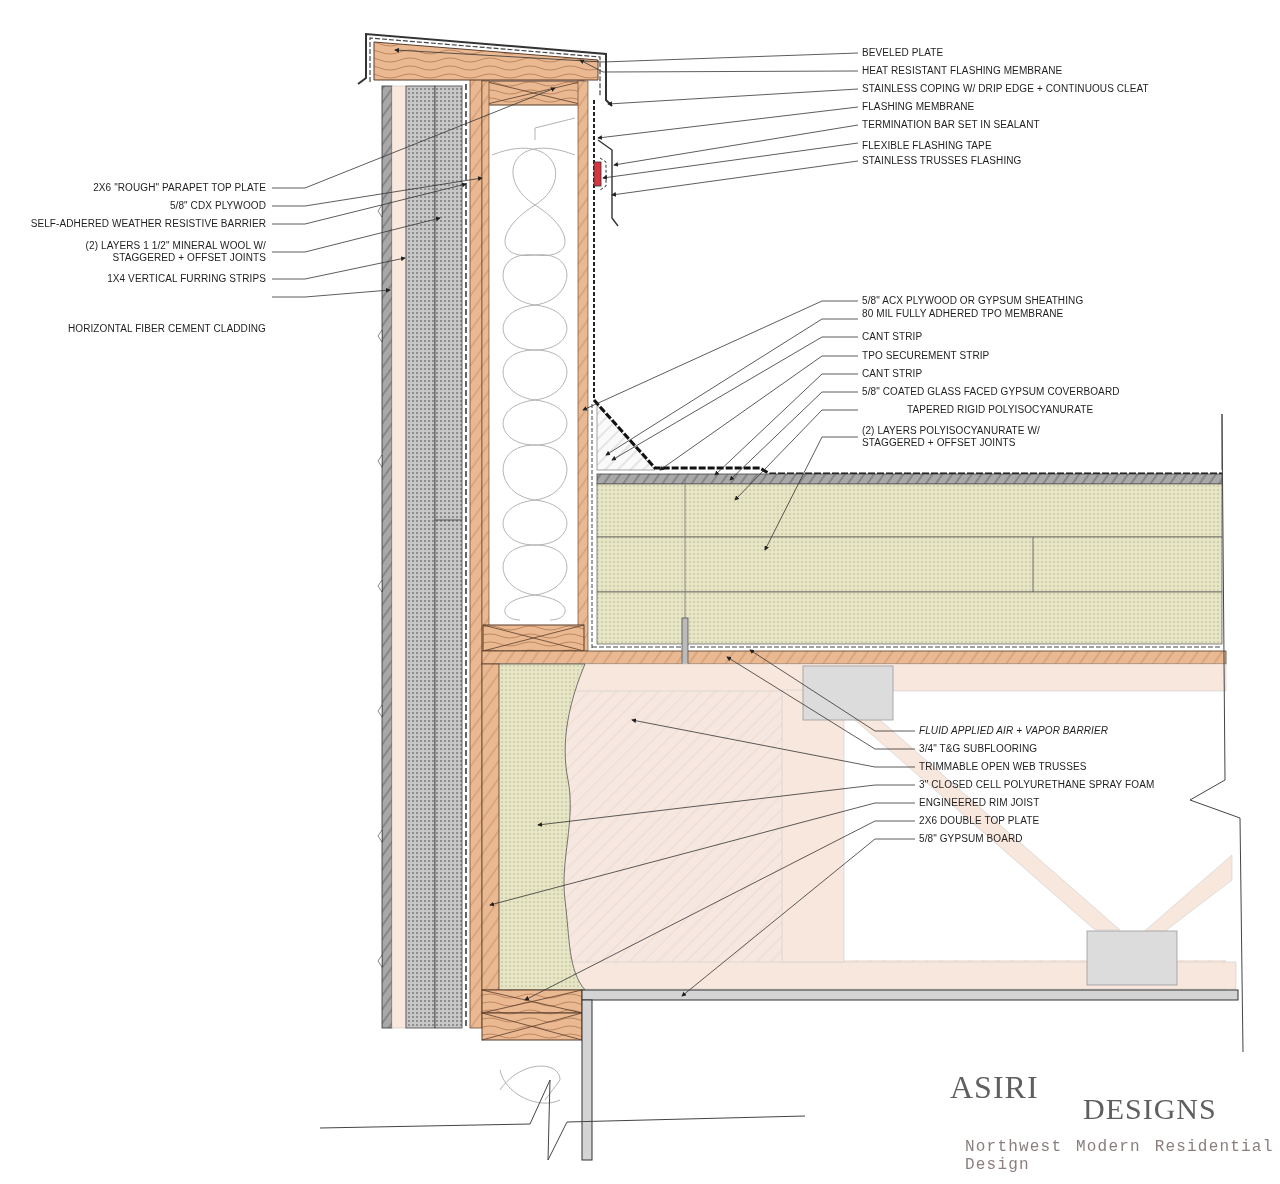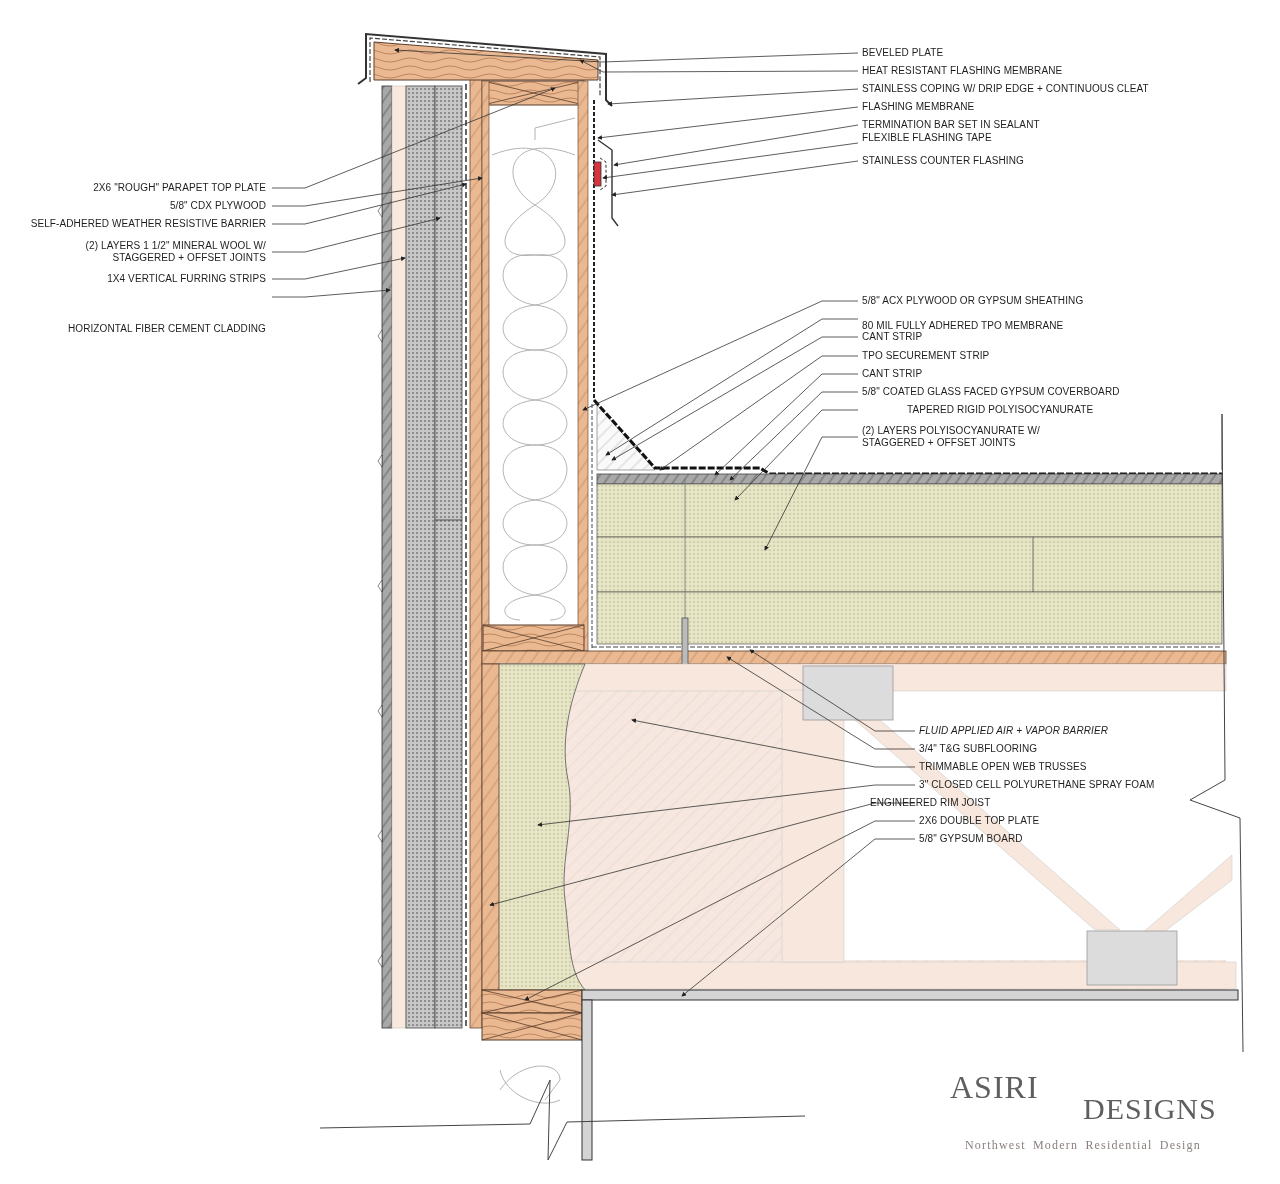--- a/index.html
+++ b/index.html
@@ -4,21 +4,21 @@
 <style>
   html,body{margin:0;padding:0;background:#ffffff;}
   body{width:1280px;height:1184px;position:relative;overflow:hidden;font-family:"Liberation Sans",sans-serif;}
   #drawing{position:absolute;left:0;top:0;width:1280px;height:1184px;}
   .lbl{position:absolute;font-family:"Liberation Sans",sans-serif;font-size:10px;color:#1e1e1e;letter-spacing:0.1px;white-space:nowrap;line-height:12px;}
   .lbl.right{text-align:right;}
   .lbl.multi{white-space:pre;}
   .brand{position:absolute;color:#5f5f5f;}
   .brand-main{left:950px;top:1062px;font-family:"Liberation Serif",serif;font-size:32px;letter-spacing:1px;line-height:50px;}
   .brand-sub{left:1083px;top:1094px;font-family:"Liberation Serif",serif;font-size:30px;letter-spacing:1px;line-height:30px;}
-  .brand-tag{left:965px;top:1138px;font-family:Liberation Serif, serif;font-size:12px;color:#8a7f7c;letter-spacing:1.2px;word-spacing:3px;}
+  .brand-tag{left:965px;top:1138px;font-family:Liberation Mono, monospace;font-size:16px;color:#8a7f7c;letter-spacing:1.2px;word-spacing:3px;}
 </style>
 </head>
 <body>
 
 <svg id="drawing" viewBox="0 0 1280 1184" xmlns="http://www.w3.org/2000/svg">
   <defs>
     <pattern id="woodHatch" patternUnits="userSpaceOnUse" width="10" height="10" patternTransform="rotate(-55)">
       <rect width="10" height="10" fill="#eab891"></rect>
       <line x1="0" y1="5" x2="10" y2="5" stroke="#b9825d" stroke-width="0.7"></line>
     </pattern>
@@ -201,44 +201,44 @@
     <path d="M915 821 L875 821 L525 1000"></path>
     <path d="M915 839 L875 839 L682 996"></path>
   </g>
 </svg>
 
 <div class="lbl" style="left:862px;top:47px;">BEVELED PLATE</div>
 <div class="lbl" style="left:862px;top:65px;">HEAT RESISTANT FLASHING MEMBRANE</div>
 <div class="lbl" style="left:862px;top:83px;">STAINLESS COPING W/ DRIP EDGE + CONTINUOUS CLEAT</div>
 <div class="lbl" style="left:862px;top:101px;">FLASHING MEMBRANE</div>
 <div class="lbl" style="left:862px;top:119px;">TERMINATION BAR SET IN SEALANT</div>
-<div class="lbl" style="left:862px;top:132px;">FLEXIBLE FLASHING TAPE</div>
-<div class="lbl" style="left:862px;top:155px;">STAINLESS COUNTER FLASHING</div>
+<div class="lbl" style="left:862px;top:140px;">FLEXIBLE FLASHING TAPE</div>
+<div class="lbl" style="left:862px;top:155px;">STAINLESS TRUSSES FLASHING</div>
 
 <div class="lbl right" style="right:1014px;top:182px;">2X6 "ROUGH" PARAPET TOP PLATE</div>
 <div class="lbl right" style="right:1014px;top:200px;">5/8" CDX PLYWOOD</div>
 <div class="lbl right" style="right:1014px;top:218px;">SELF-ADHERED WEATHER RESISTIVE BARRIER</div>
 <div class="lbl right multi" style="right:1014px;top:240px;">(2) LAYERS 1 1/2" MINERAL WOOL W/
 STAGGERED + OFFSET JOINTS</div>
 <div class="lbl right" style="right:1014px;top:273px;">1X4 VERTICAL FURRING STRIPS</div>
 <div class="lbl right" style="right:1014px;top:291px;margin-top:32px;">HORIZONTAL FIBER CEMENT CLADDING</div>
 
 <div class="lbl" style="left:862px;top:295px;">5/8" ACX PLYWOOD OR GYPSUM SHEATHING</div>
-<div class="lbl" style="left:862px;top:320px;">80 MIL FULLY ADHERED TPO MEMBRANE</div>
+<div class="lbl" style="left:862px;top:308px;">80 MIL FULLY ADHERED TPO MEMBRANE</div>
 <div class="lbl" style="left:862px;top:331px;">CANT STRIP</div>
 <div class="lbl" style="left:862px;top:350px;">TPO SECUREMENT STRIP</div>
 <div class="lbl" style="left:862px;top:368px;">CANT STRIP</div>
 <div class="lbl" style="left:862px;top:386px;">5/8" COATED GLASS FACED GYPSUM COVERBOARD</div>
 <div class="lbl" style="left:862px;top:404px;margin-left:45px;">TAPERED RIGID POLYISOCYANURATE</div>
 <div class="lbl multi" style="left:862px;top:425px;">(2) LAYERS POLYISOCYANURATE W/
 STAGGERED + OFFSET JOINTS</div>
 
 <div class="lbl" style="left:919px;top:725px;font-style:italic;">FLUID APPLIED AIR + VAPOR BARRIER</div>
 <div class="lbl" style="left:919px;top:743px;">3/4" T&amp;G SUBFLOORING</div>
 <div class="lbl" style="left:919px;top:761px;">TRIMMABLE OPEN WEB TRUSSES</div>
 <div class="lbl" style="left:919px;top:779px;">3" CLOSED CELL POLYURETHANE SPRAY FOAM</div>
-<div class="lbl" style="left:870px;top:797px;">ENGINEERED RIM JOIST</div>
+<div class="lbl" style="left:919px;top:797px;">ENGINEERED RIM JOIST</div>
 <div class="lbl" style="left:919px;top:815px;">2X6 DOUBLE TOP PLATE</div>
 <div class="lbl" style="left:919px;top:833px;">5/8" GYPSUM BOARD</div>
 
 <div class="brand brand-main">ASIRI</div>
 <div class="brand brand-sub">DESIGNS</div>
 <div class="brand brand-tag">Northwest  Modern  Residential  Design</div>
 
 </body></html>

